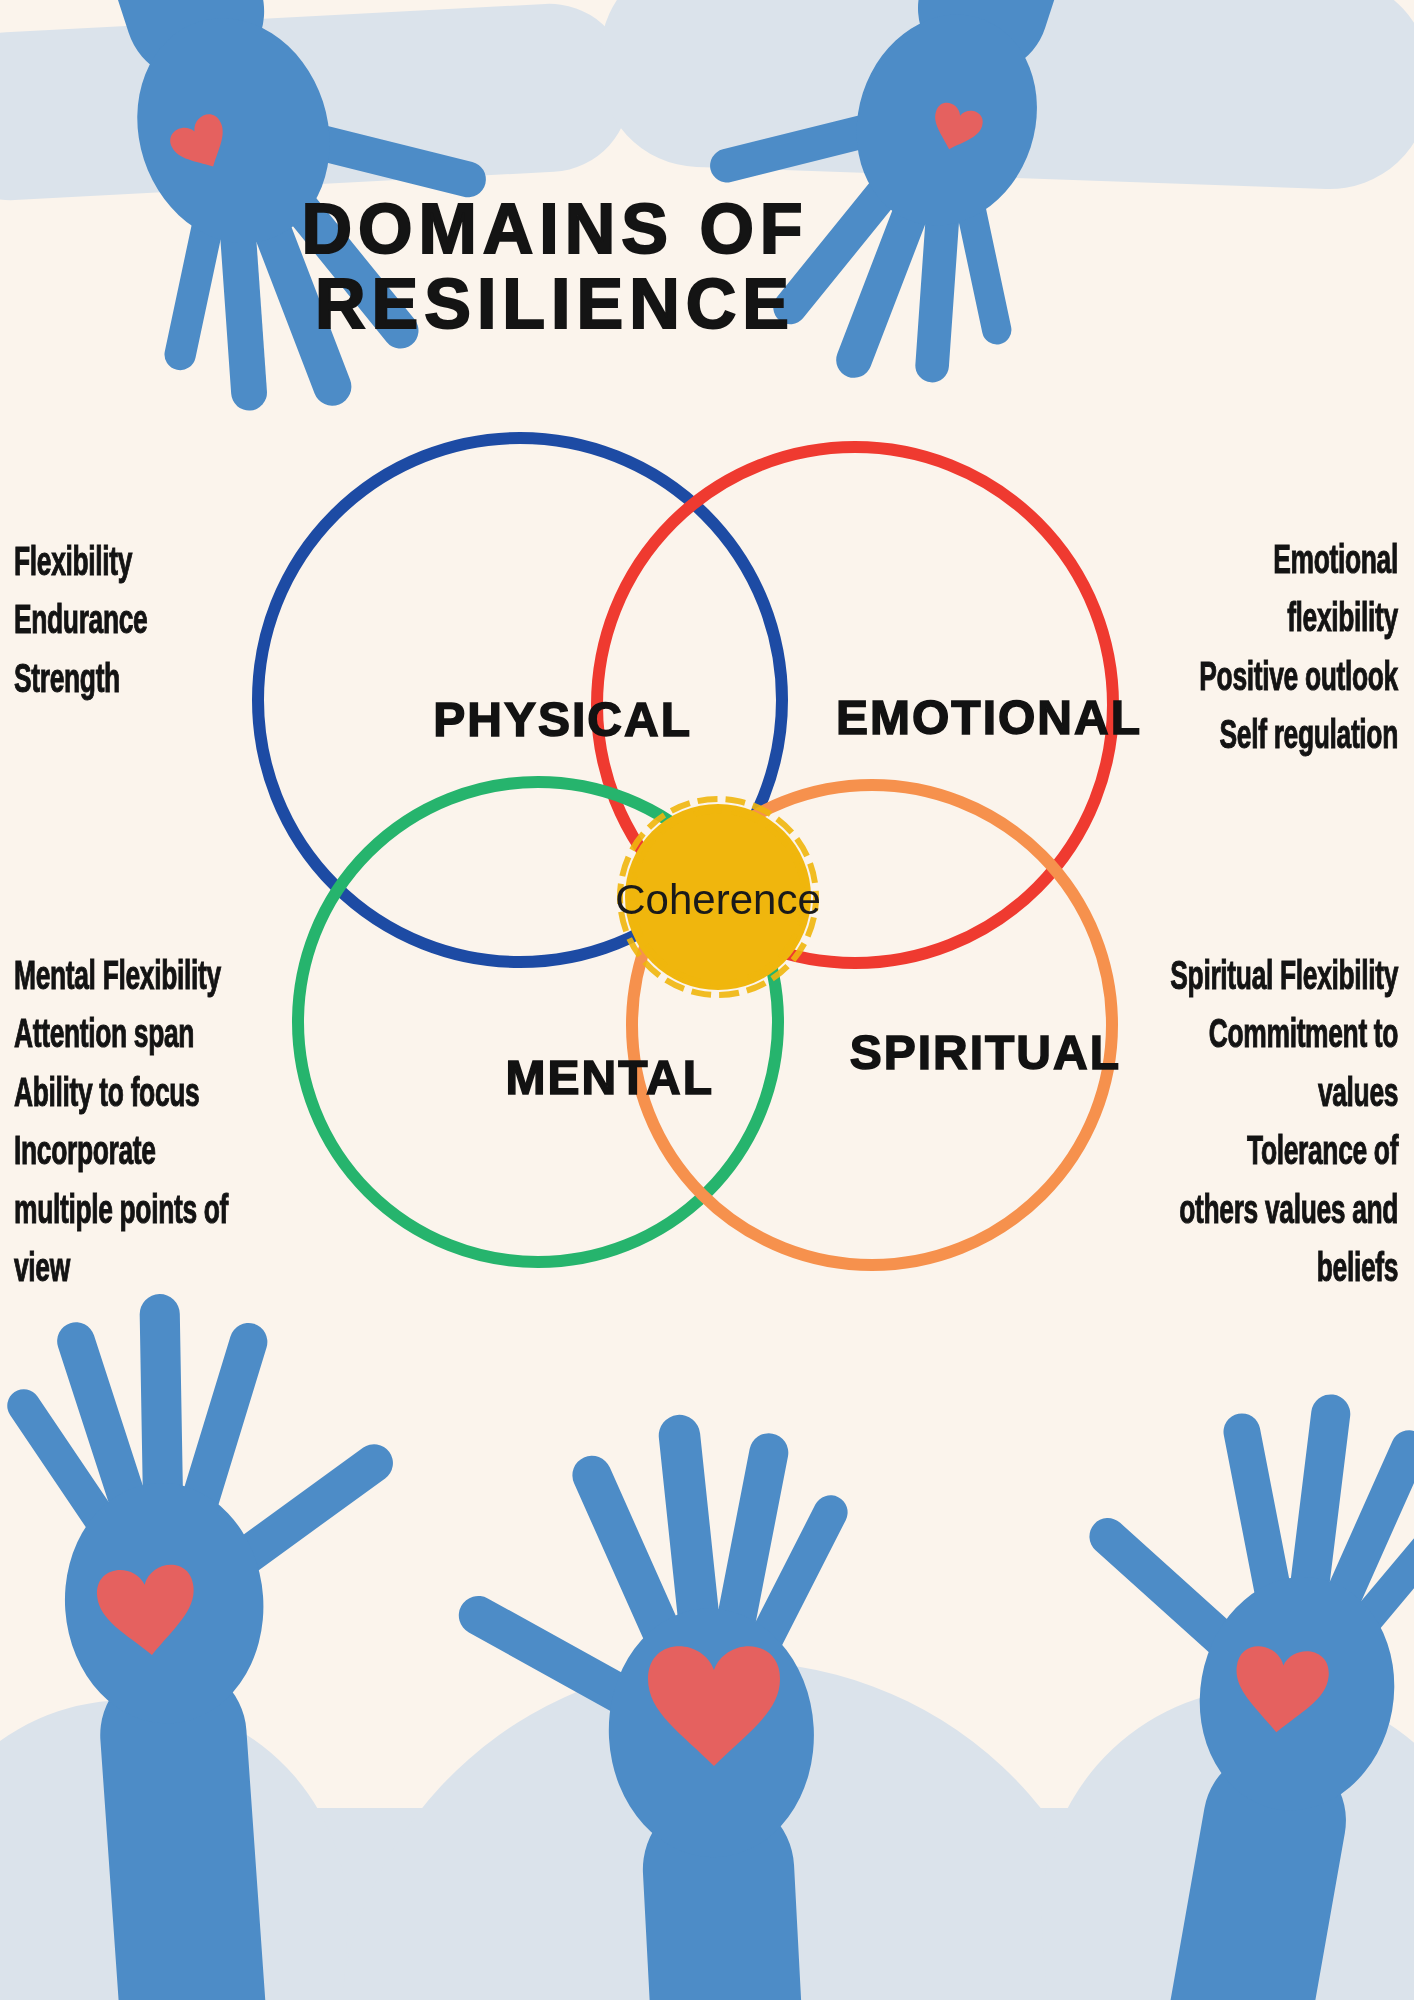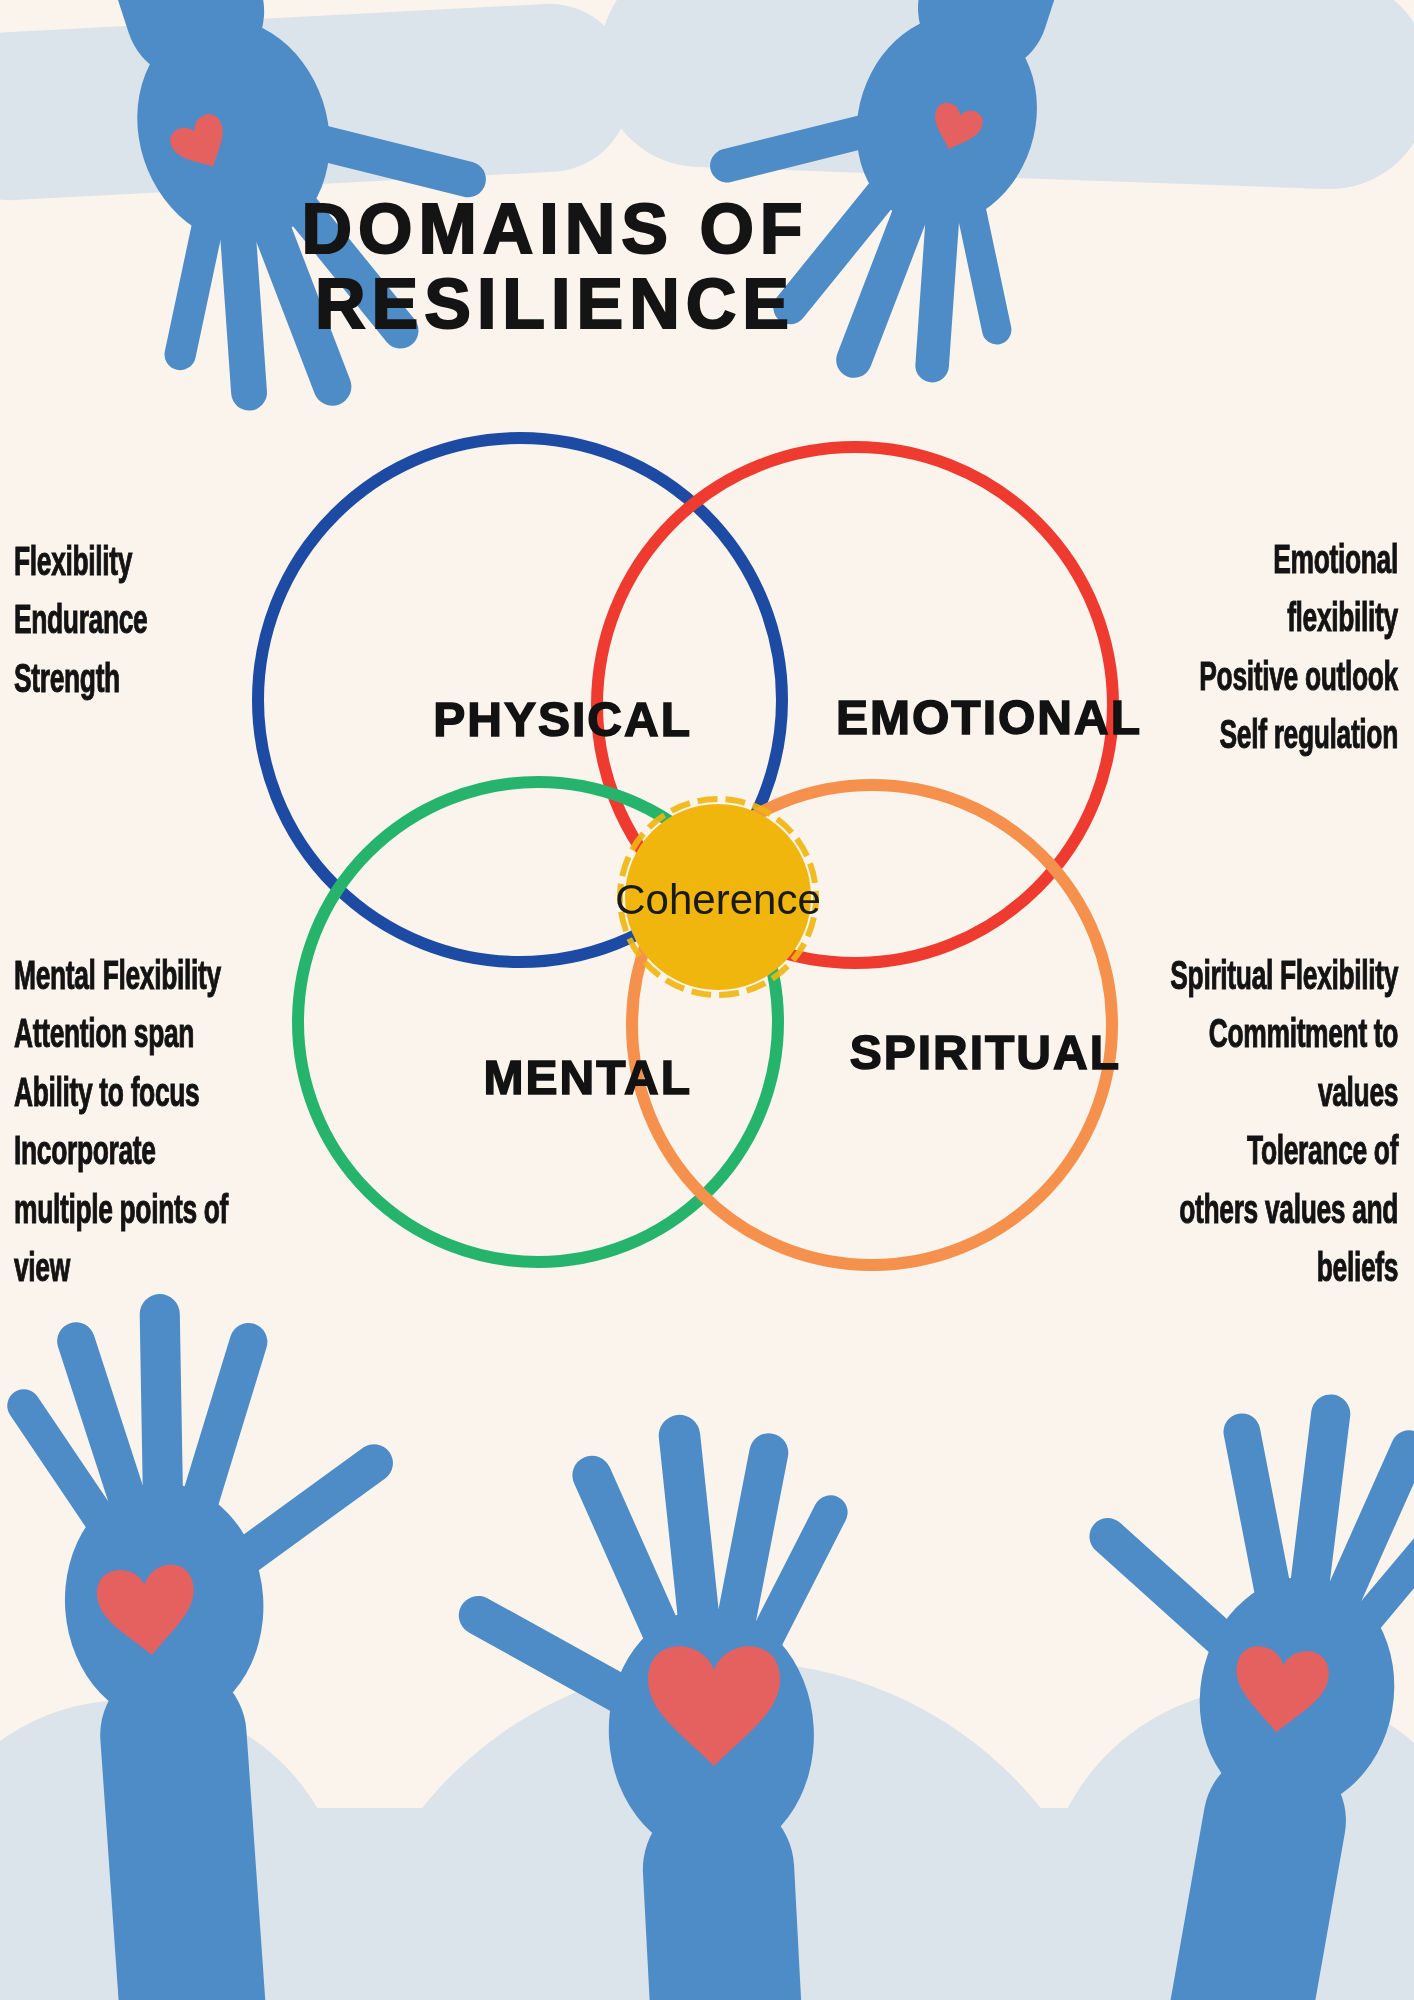--- a/index.html
+++ b/index.html
@@ -20,21 +20,21 @@
   
   .title{position:absolute;left:0;top:192px;width:1110px;text-align:center;z-index:5;
          font-weight:bold;font-size:70px;line-height:75px;letter-spacing:6px;color:#141414;
          -webkit-text-stroke:2px #141414;}
 
   
   .venn-label{position:absolute;width:400px;text-align:right;z-index:5;font-weight:bold;
               font-size:48px;letter-spacing:2px;color:#121212;-webkit-text-stroke:1.5px #121212;}
   .label-physical{left:292px;top:692px;}
   .label-emotional{left:742px;top:690px;}
-  .label-mental{left:292px;top:1050px;}
+  .label-mental{left:314px;top:1050px;}
   .label-spiritual{left:721px;top:1025px;}
 
   .coherence{position:absolute;left:568px;top:876px;width:300px;text-align:center;z-index:5;
              font-size:42px;font-weight:normal;color:#1a1a1a;}
 
   
   .ann{position:absolute;z-index:5;font-weight:bold;font-size:40px;line-height:58.4px;
        color:#131313;-webkit-text-stroke:1px #131313;letter-spacing:-0.5px;}
   .ann-left{left:14px;text-align:left;transform:scaleX(0.66);transform-origin:left top;}
   .ann-right{right:16px;text-align:right;transform:scaleX(0.66);transform-origin:right top;}

